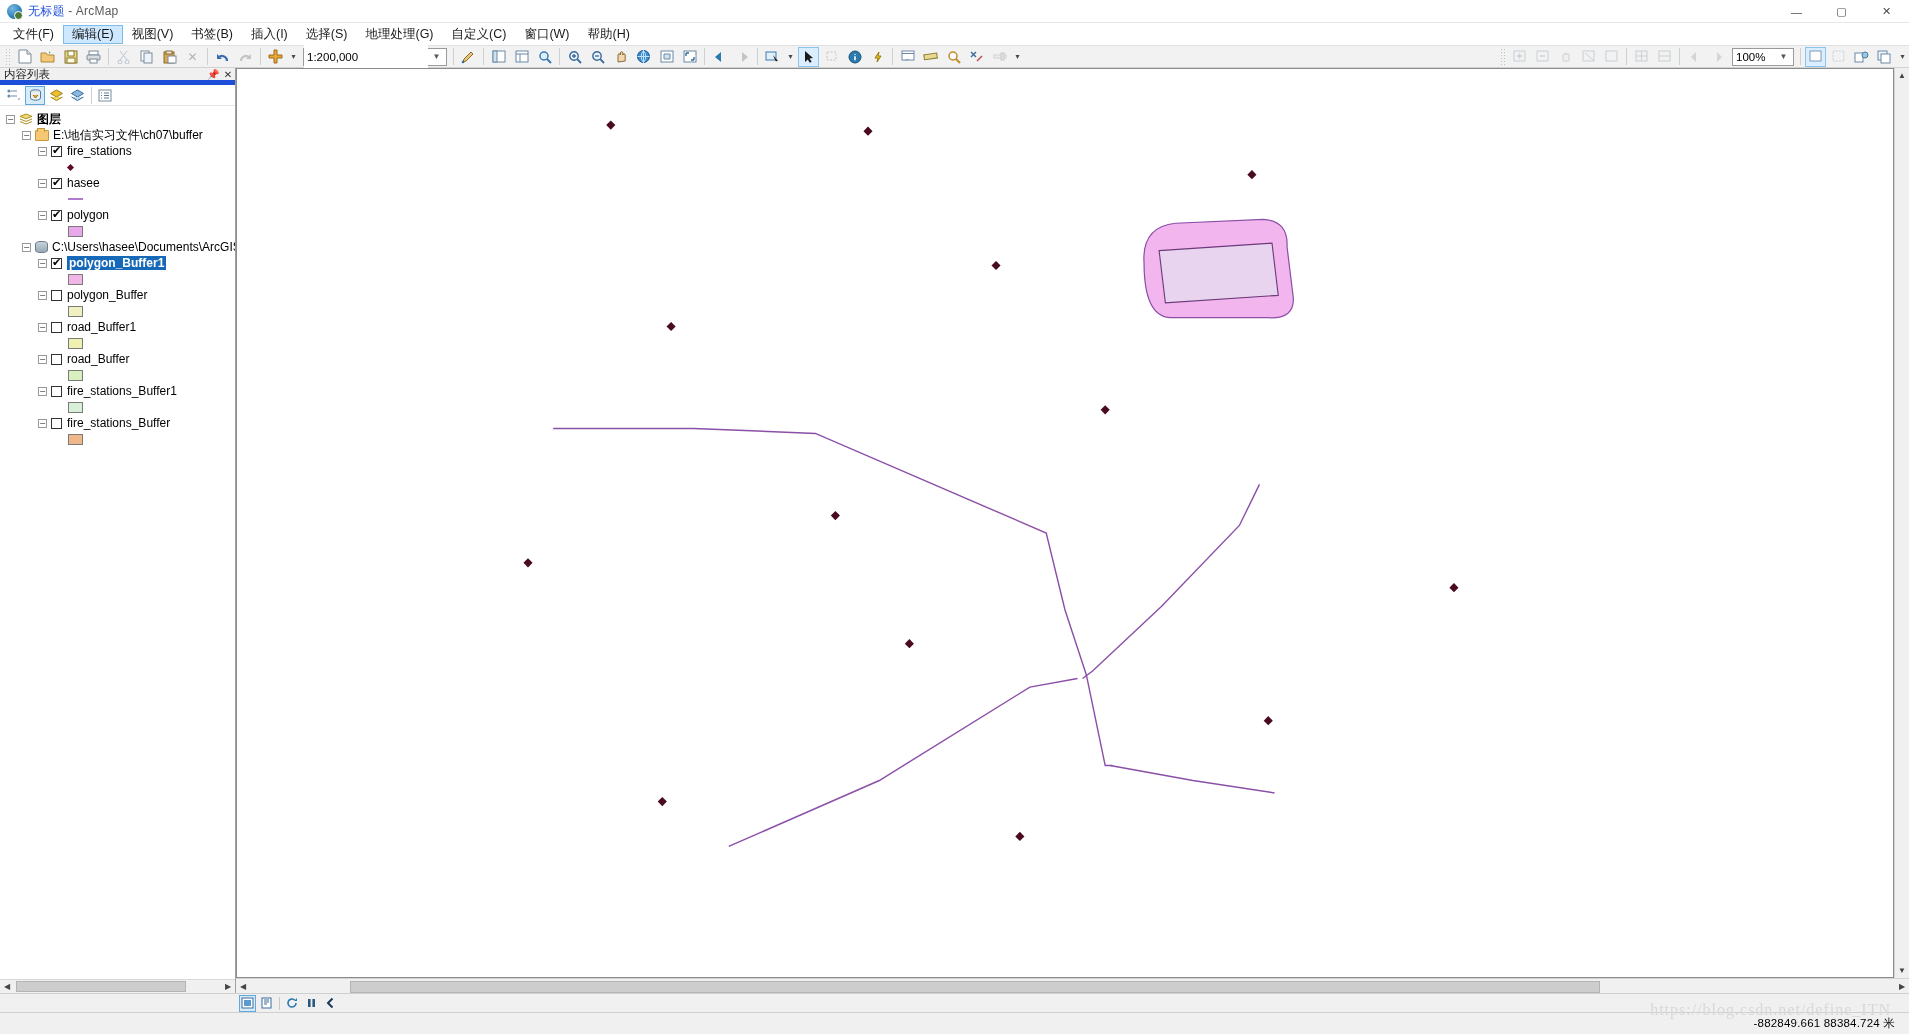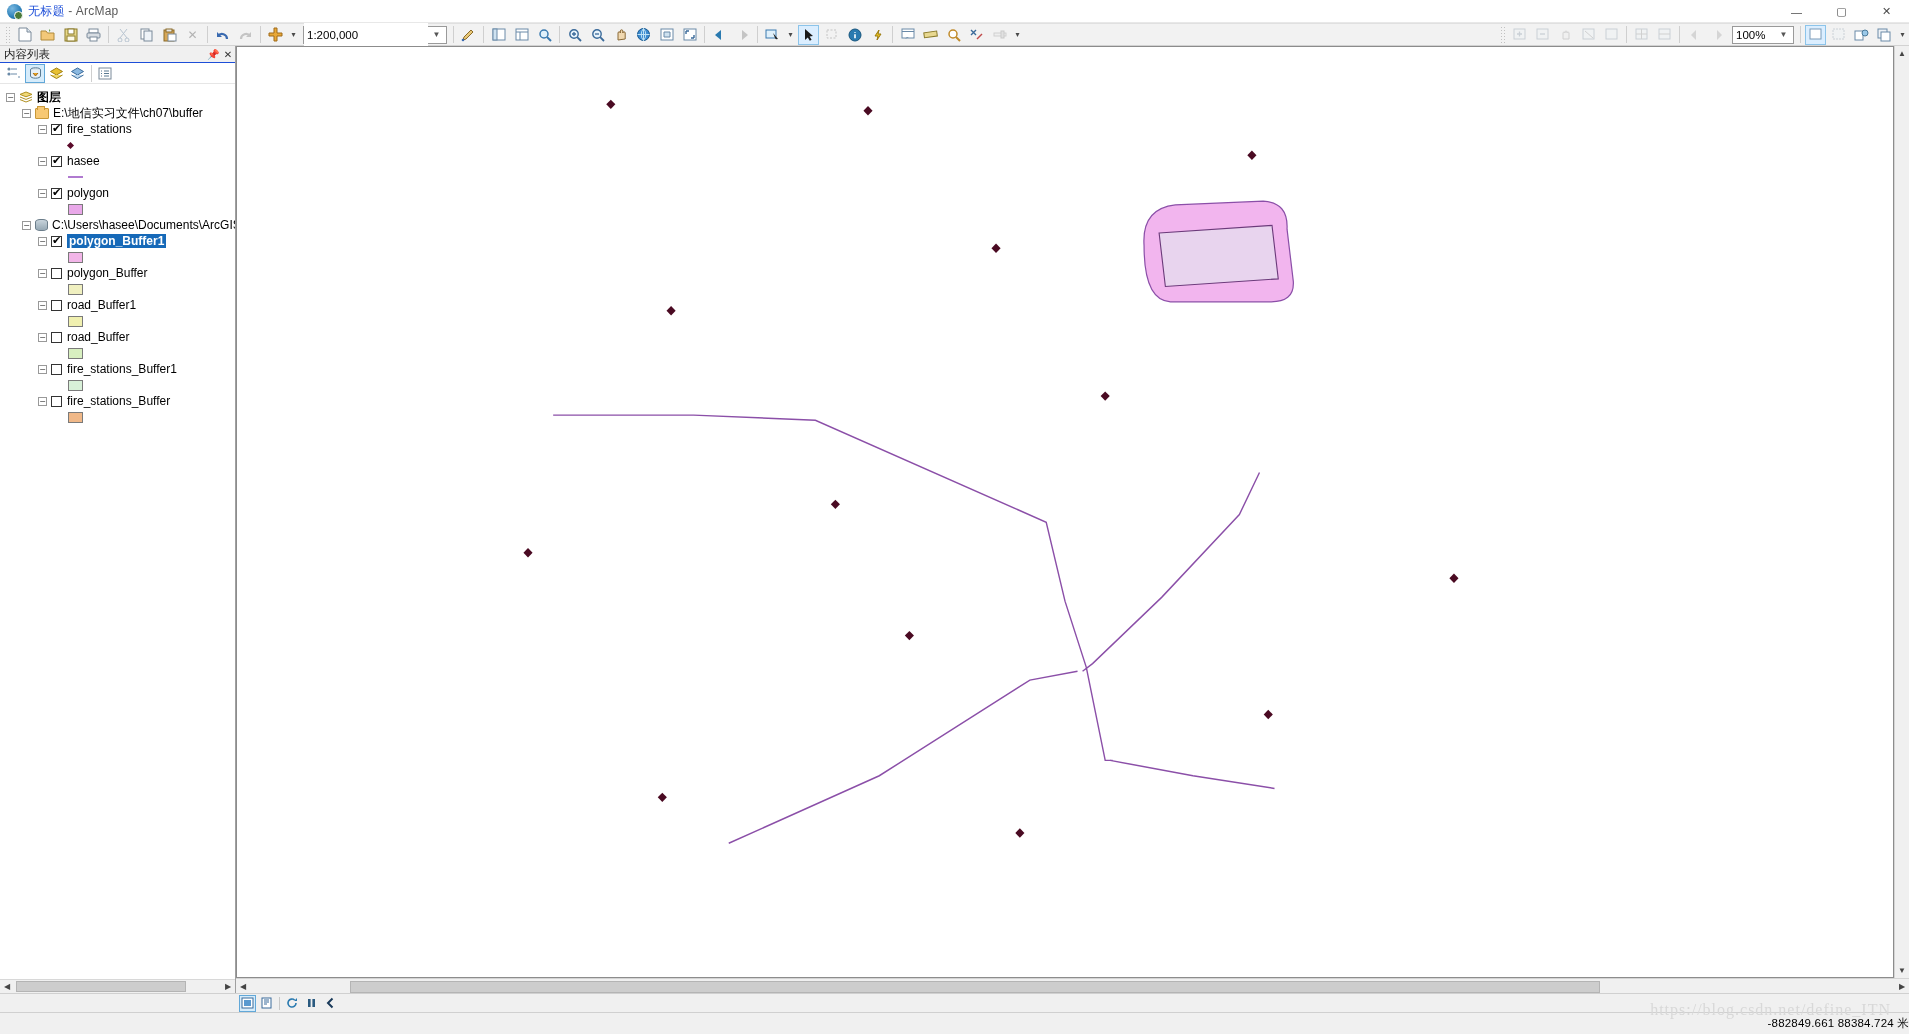--- a/index.html
+++ b/index.html
@@ -124,21 +124,21 @@
     background: #ffffff;
     border-right: 1px solid #a0a0a0;
     display: flex; flex-direction: column;
     position: relative;
   }
   .toc-header {
     height: 17px; flex: 0 0 17px;
     background: #f0f0f0;
     display: flex; align-items: center;
     padding-left: 4px; font-size: 11.5px; color: #1a1a1a;
-    border-bottom: 1px solid #1d4ed8;
+    border-bottom: 5px solid #1d4ed8;
   }
   .toc-header .spacer { flex: 1 1 auto; }
   .toc-hbtn {
     width: 14px; height: 15px; display: flex;
     align-items: center; justify-content: center;
     font-size: 10px; color: #333;
   }
   .toc-toolbar {
     height: 21px; flex: 0 0 21px;
     background: #ffffff;
@@ -263,21 +263,21 @@
   .vt-sep { width: 1px; height: 13px; background: #c8c8c8; margin: 0 3px; }
 
   
   .statusbar {
     height: 22px; flex: 0 0 22px; background: #f0f0f0;
     border-top: 1px solid #d0d0d0;
     display: flex; align-items: center;
     font-size: 11.5px; color: #000; position: relative;
   }
   .status-left { flex: 1 1 auto; padding-left: 6px; }
-  .status-coords { letter-spacing: .2px; }
+  .status-coords { padding-right: 14px; letter-spacing: .2px; }
   .watermark {
     position: absolute; right: 18px; top: -12px;
     font-size: 16px; color: #d8d8d8; letter-spacing: 1px;
     font-family: "Liberation Serif", serif; pointer-events: none;
     white-space: nowrap;
   }
 </style>
 </head>
 <body>
 
@@ -288,20 +288,32 @@
     <div class="tb-title">
       <span class="doc">无标题</span><span> - ArcMap</span>
     </div>
     <div class="win-buttons">
       <div class="win-btn">—</div>
       <div class="win-btn">▢</div>
       <div class="win-btn close">✕</div>
     </div>
   </div>
 
+  <div class="menubar" id="menubar">
+      <div class="menu-item">文件(F)</div>
+      <div class="menu-item active">编辑(E)</div>
+      <div class="menu-item">视图(V)</div>
+      <div class="menu-item">书签(B)</div>
+      <div class="menu-item">插入(I)</div>
+      <div class="menu-item">选择(S)</div>
+      <div class="menu-item">地理处理(G)</div>
+      <div class="menu-item">自定义(C)</div>
+      <div class="menu-item">窗口(W)</div>
+      <div class="menu-item">帮助(H)</div>
+    </div>
 
   <div class="toolbar-row">
     <div class="grip"></div>
     <div class="tbtn">
       <svg width="14" height="15" viewBox="0 0 14 15">
           <path d="M1 1h8l4 4v9H1z" fill="#fff" stroke="#7a8a9a"></path>
           <path d="M9 1v4h4" fill="#dde6ee" stroke="#7a8a9a"></path>
         </svg>
     </div>
     <div class="tbtn">

